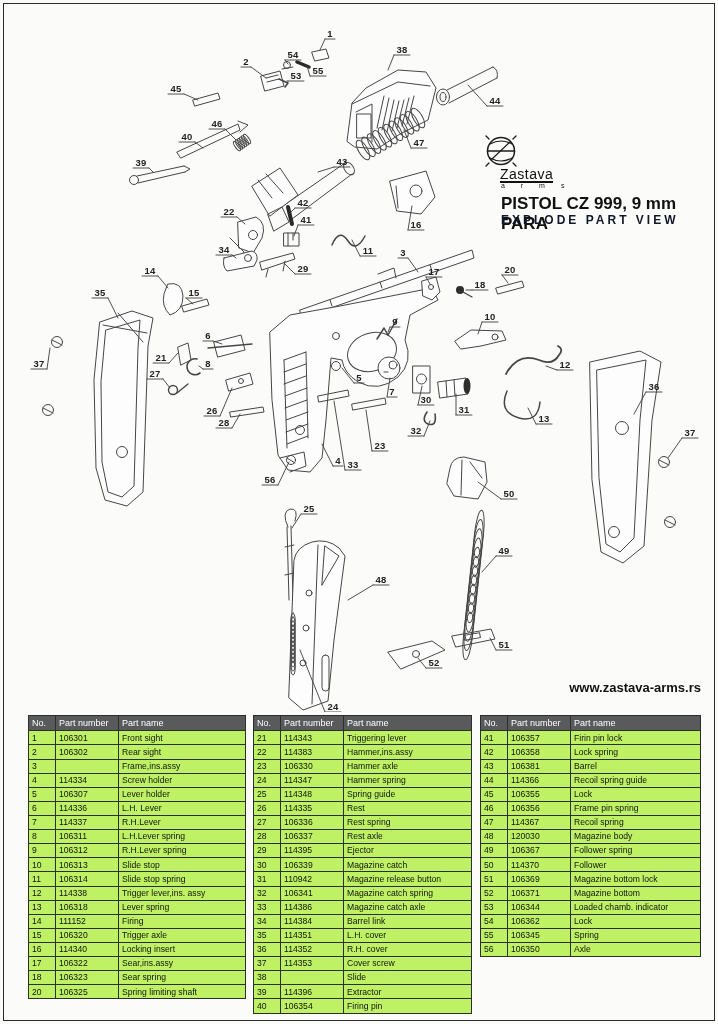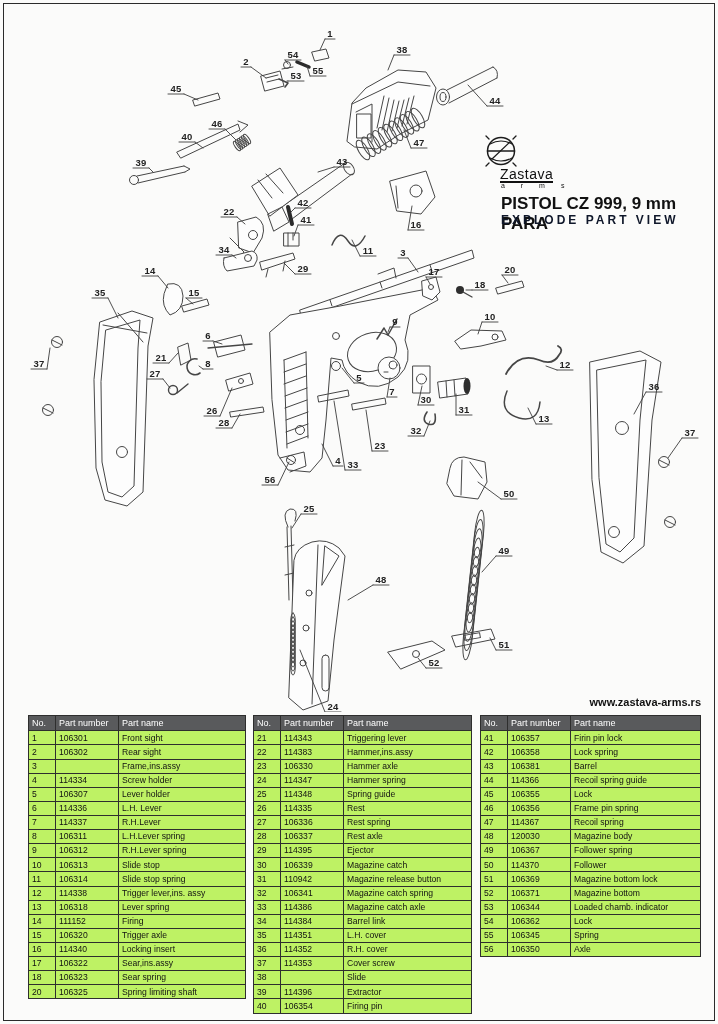--- a/index.html
+++ b/index.html
@@ -12,21 +12,21 @@
   #diagram-svg{position:absolute;left:0;top:0;}
   .callout{
     position:absolute;font-size:9.5px;font-weight:600;color:#222;
     transform:translate(-50%,-50%);letter-spacing:0.2px;white-space:nowrap;
   }
   .brand{position:absolute;left:468px;top:133px;width:240px;}
   .brand-name{position:absolute;left:32px;top:34px;font-weight:normal;font-size:14px;letter-spacing:0.5px;color:#111;border-bottom:2px solid #111;padding-bottom:0px;line-height:1;}
   .brand-sub{position:absolute;left:33px;top:49px;font-size:7px;letter-spacing:7px;color:#111;line-height:1;}
   .title1{position:absolute;left:501px;top:194px;font-size:17px;font-weight:bold;color:#111;}
   .title2{position:absolute;left:501px;top:213px;font-size:12px;font-weight:bold;letter-spacing:3px;color:#0f172a;}
-  .website{position:absolute;right:17px;top:696px;font-size:11px;font-weight:600;color:#111;}
+  .website{position:absolute;right:17px;top:680px;font-size:13px;font-weight:600;color:#111;}
   table.parts{position:absolute;border-collapse:collapse;table-layout:fixed;background:#bef264;}
   table.parts, table.parts td, table.parts th{border:1px solid #2e2e2e;}
   table.parts{border-width:1.5px;}
   table.parts th{
     background:#595a5c;color:#fff;font-size:9px;font-weight:normal;
     text-align:left;padding:2px 3px;line-height:1.15;
   }
   table.parts td{font-size:8.6px;padding:1.2px 3px;line-height:1.25;white-space:nowrap;overflow:hidden;color:#111;}
   #table-1{left:28px;top:715px;width:218px;}
   #table-2{left:253px;top:715px;width:219px;}

